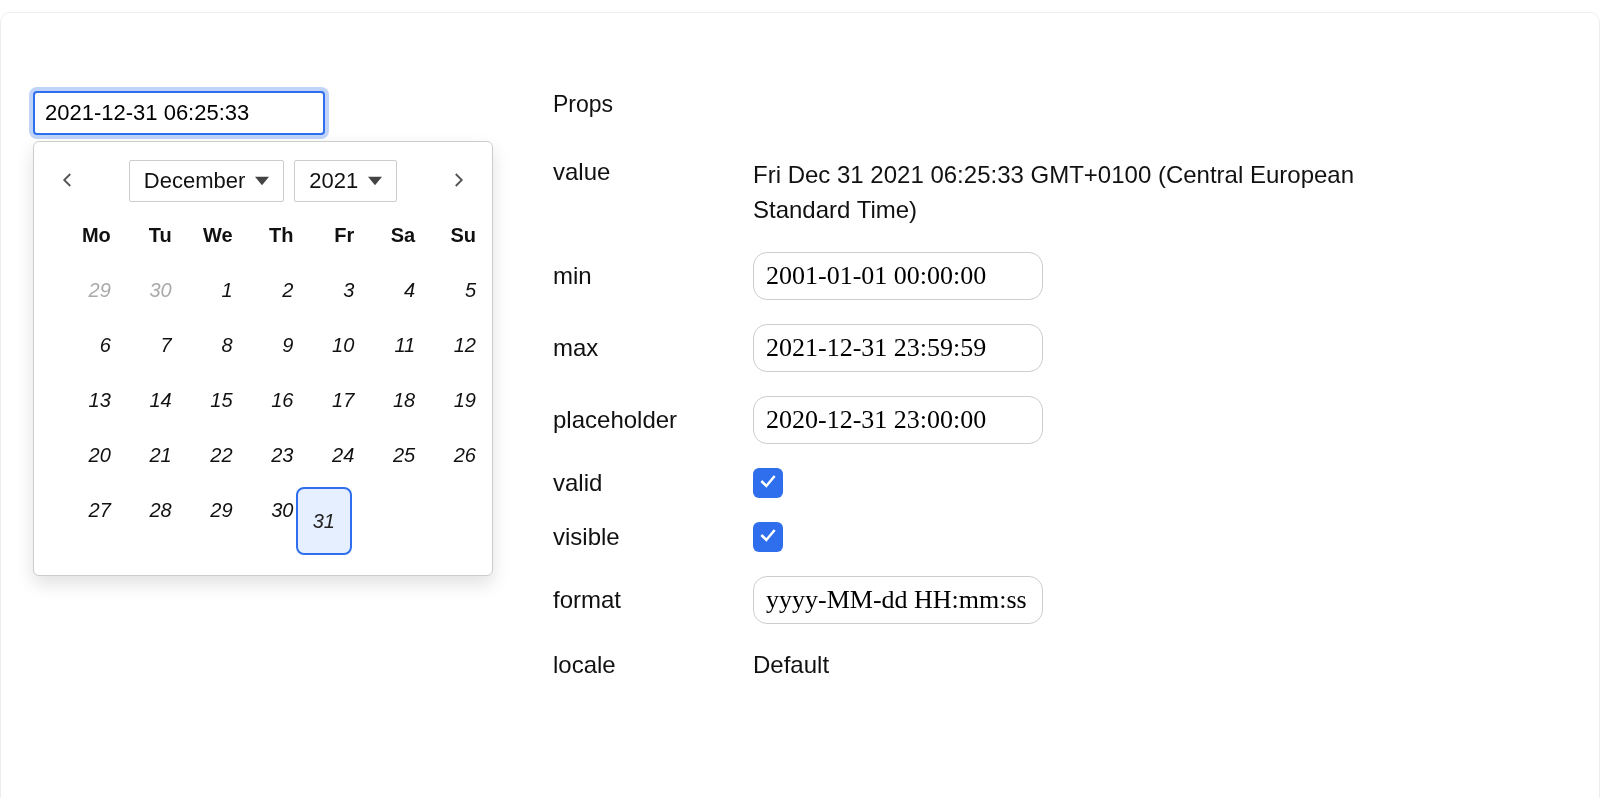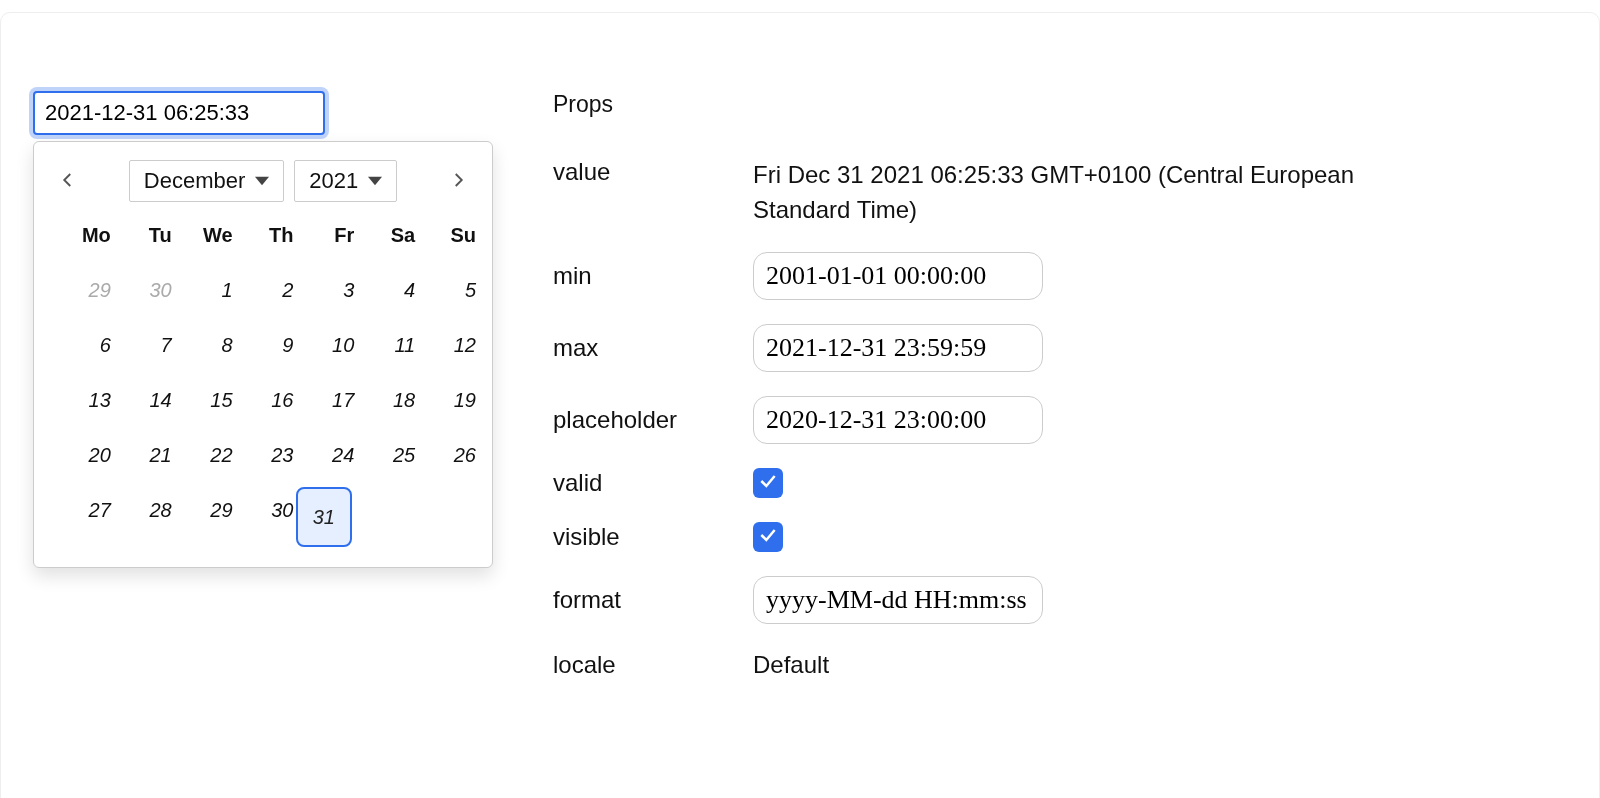--- a/index.html
+++ b/index.html
@@ -80,21 +80,21 @@
   .week span {
     padding: 16px 0;
     font-size: 20px;
     font-style: italic;
   }
   .week span.other { color: #aaa; }
   .week span.selected {
     display: inline-flex;
     align-items: center;
     justify-content: center;
-    width: 56px; height: 60px;
+    width: 56px; height: 68px;
     margin: 4px auto;
     padding: 0;
     border: 2px solid #2f6fed;
     border-radius: 8px;
     background: #e6efff;
     color: #222;
   }
 
   .right { flex: 1; max-width: 900px; }
   .props-head {

